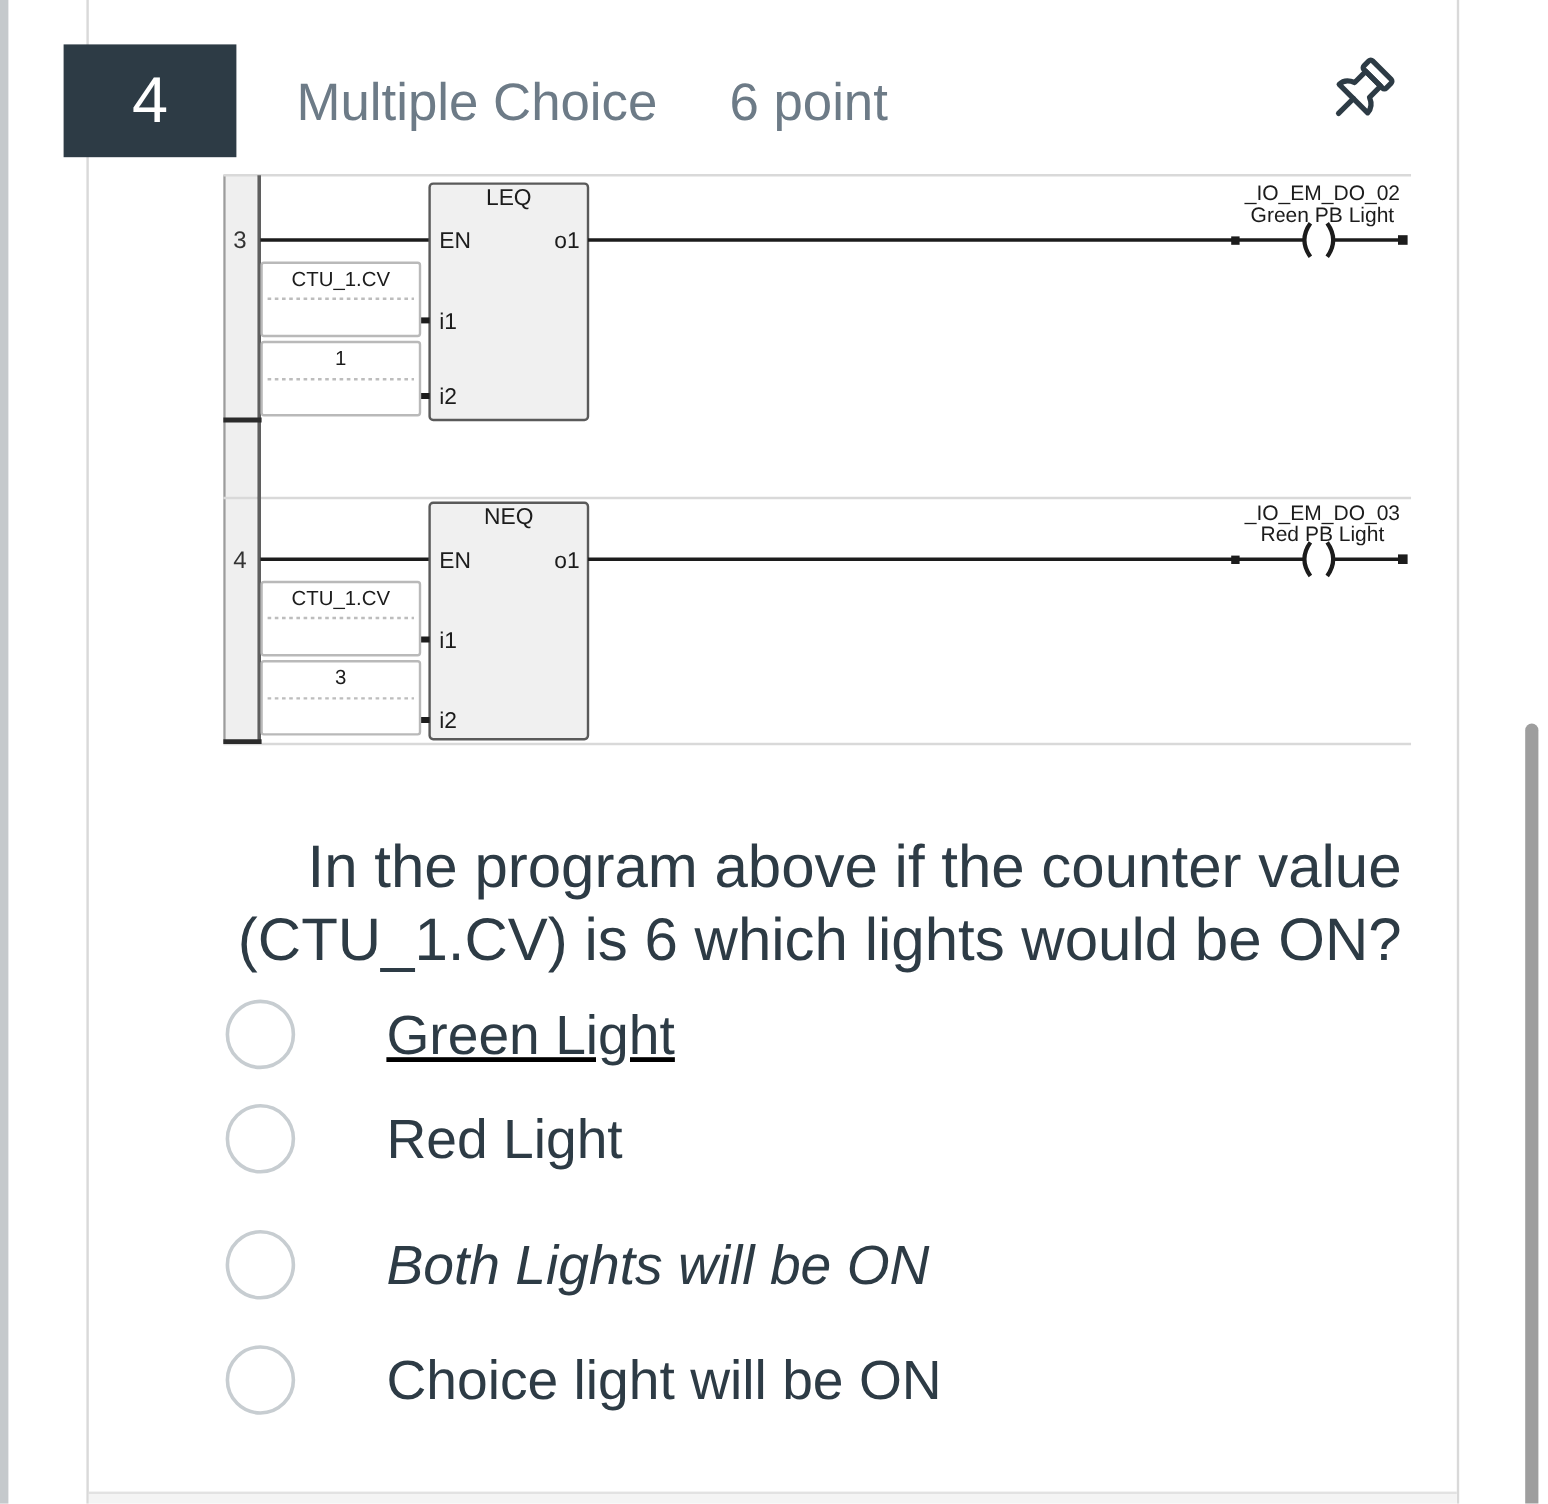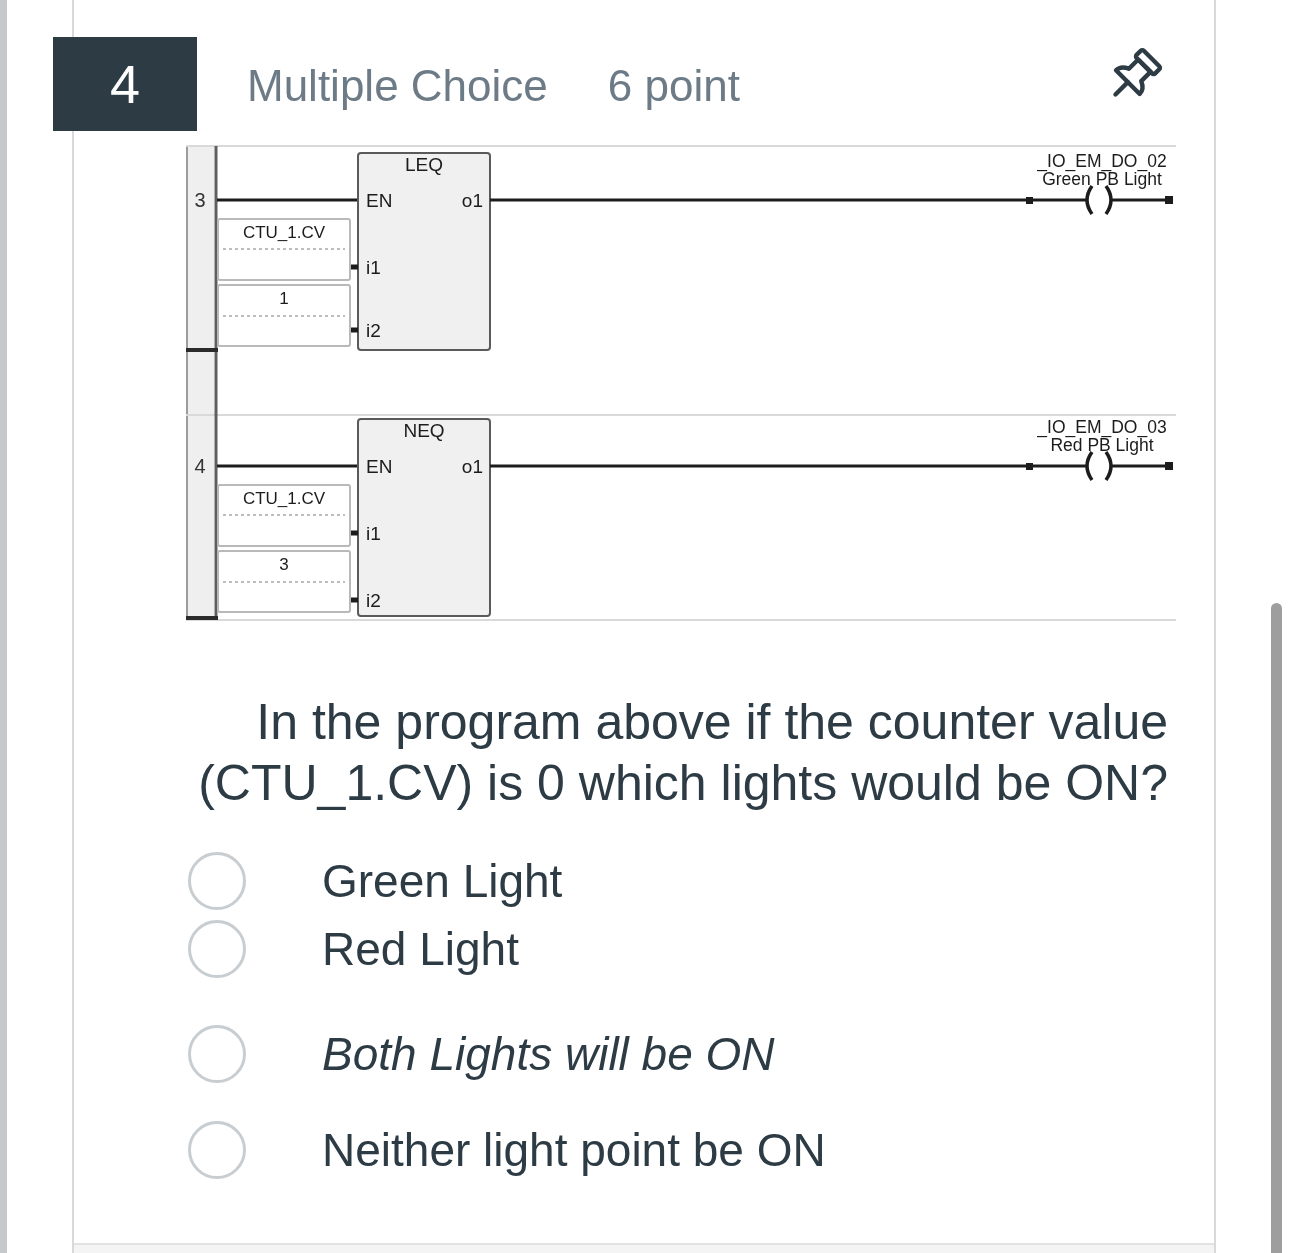--- a/index.html
+++ b/index.html
@@ -39,21 +39,21 @@
   .optext { font-family:"Liberation Sans",sans-serif; font-size:17px; fill:#1c1c1c; text-anchor:middle; }
   .tag    { font-family:"Liberation Sans",sans-serif; font-size:17.5px; fill:#1c1c1c; text-anchor:middle; }
 
   .q-text { position:absolute; left:188px; top:692px; width:980px; color:#2D3B45;
             font-size:50px; line-height:61px;text-align:right; }
   .q-text span { display:block; }
 
   .opt-row { position:absolute; left:188px; height:58px; display:flex; align-items:center; }
   .opt-row .radio { width:58px; height:58px; border:3px solid #C7CDD1; border-radius:50%; background:#fff; flex:none; cursor:pointer; }
   .opt-row .opt-label { margin-left:76px; color:#2D3B45; font-size:46px; line-height:58px; white-space:nowrap; cursor:pointer; }
-  .opt-0 { top:852px; } .opt-1 { top:920px; } .opt-2 { top:1025px;font-style:italic; } .opt-3 { top:1121px; }
+  .opt-0 { top:833px;text-decoration:underline; } .opt-1 { top:920px; } .opt-2 { top:1025px;font-style:italic; } .opt-3 { top:1121px; }
 
   .scroll-thumb { position:absolute; left:1271px; top:603px; width:11px; height:650px;
                   background:#9e9e9e; border-radius:6px 6px 0 0; }
 </style>
 </head>
 <body>
 
 <div class="canvas">
 
   <div class="left-strip"></div>
@@ -148,35 +148,35 @@
         <line x1="925" y1="322" x2="984" y2="322" class="wire"></line>
         <rect x="979" y="318" width="8" height="8" class="jdot"></rect>
         <text x="916" y="289" class="tag">_IO_EM_DO_03</text>
         <text x="916" y="307" class="tag">Red PB Light</text>
       </g>
     </svg>
   </div>
 
   <div class="q-text">
     <span>In the program above if the counter value</span>
-    <span>(CTU_1.CV) is 0 which lights would be ON?</span>
+    <span>(CTU_1.CV) is 6 which lights would be ON?</span>
   </div>
 
   <div class="opt-row opt-0">
     <div class="radio"></div>
     <div class="opt-label">Green Light</div>
   </div>
   <div class="opt-row opt-1">
     <div class="radio"></div>
     <div class="opt-label">Red Light</div>
   </div>
   <div class="opt-row opt-2">
     <div class="radio"></div>
     <div class="opt-label">Both Lights will be ON</div>
   </div>
   <div class="opt-row opt-3">
     <div class="radio"></div>
-    <div class="opt-label">Neither light point be ON</div>
+    <div class="opt-label">Choice light will be ON</div>
   </div>
 
   <div class="scroll-thumb"></div>
 
 </div>
 
 </body></html>

